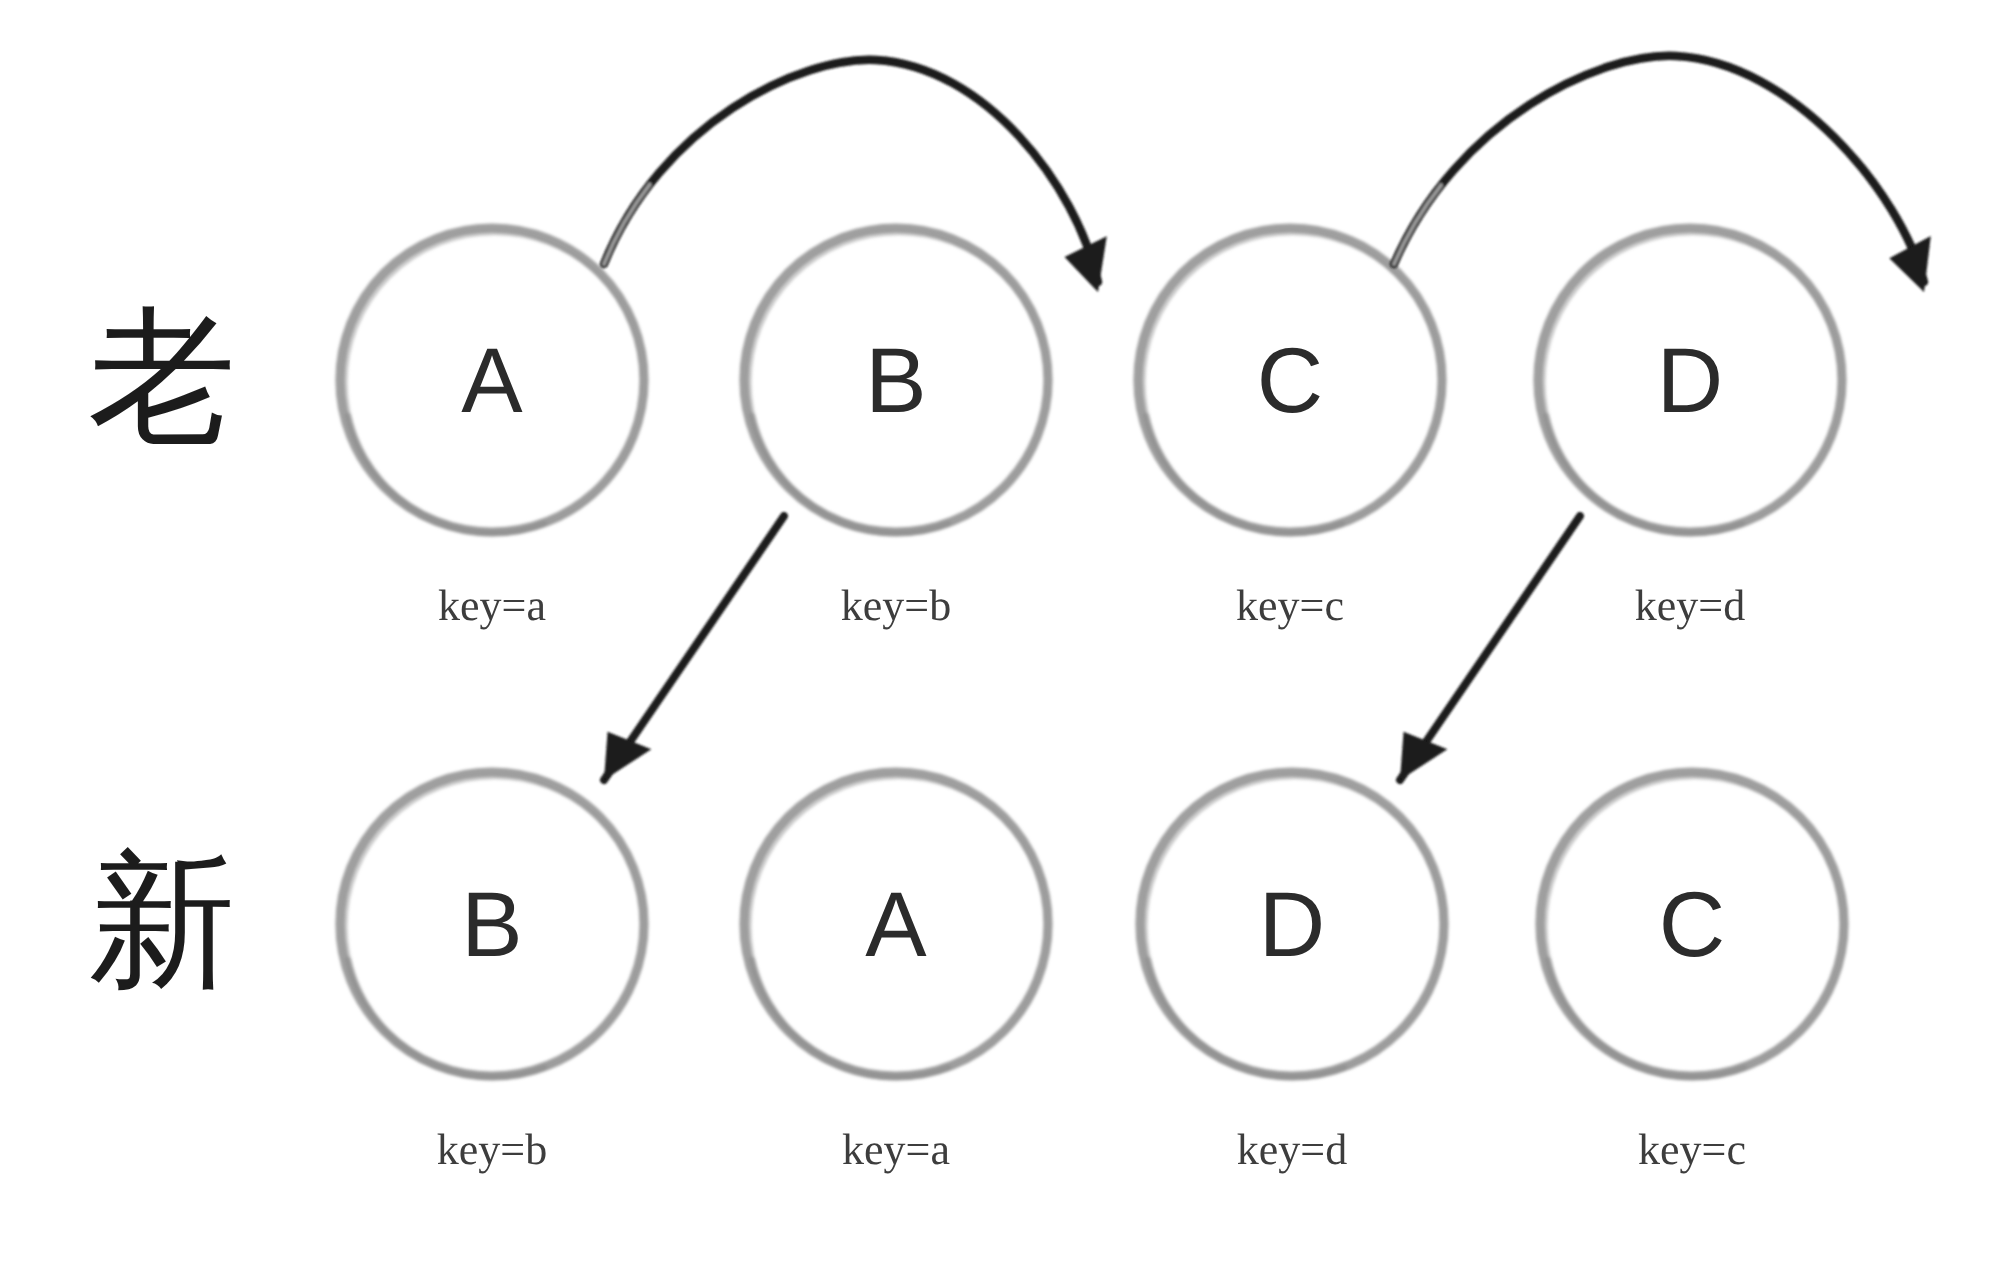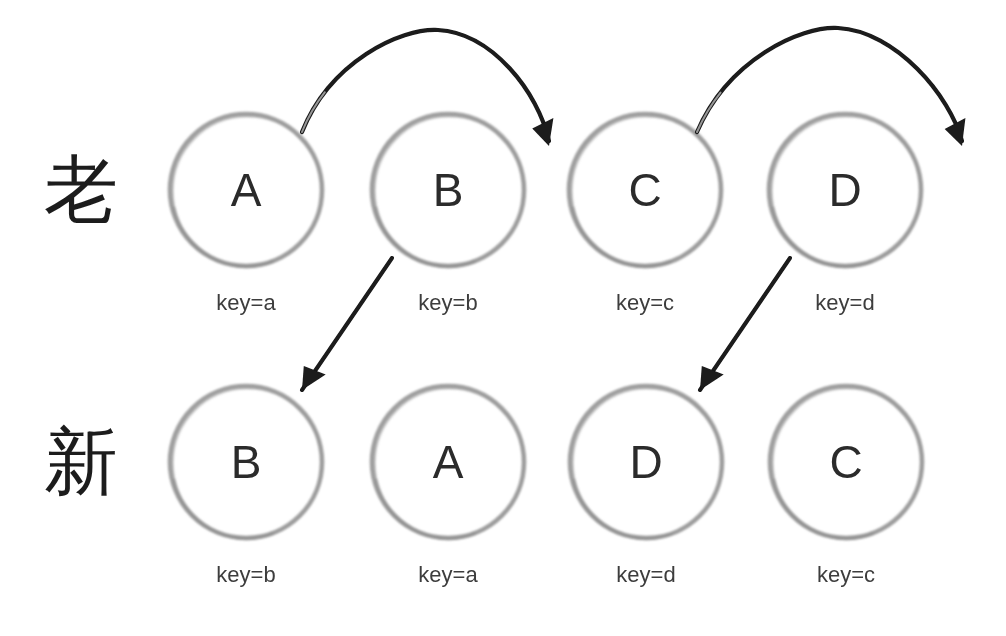--- a/index.html
+++ b/index.html
@@ -40,21 +40,21 @@
     position: absolute;
     font-family: "Liberation Sans", "DejaVu Sans", sans-serif;
     font-size: 46px;
     color: #2b2b2b;
     text-align: center;
     transform: translate(-50%, -50%);
     user-select: none;
   }
   .node-key {
     position: absolute;
-    font-family: Liberation Sans, sans-serif;
+    font-family: Liberation Serif, serif;
     font-size: 22px;
     color: #3d3d3d;
     text-align: center;
     transform: translate(-50%, 0);
     white-space: nowrap;
     user-select: none;
   }
 </style>
 </head>
 <body>

